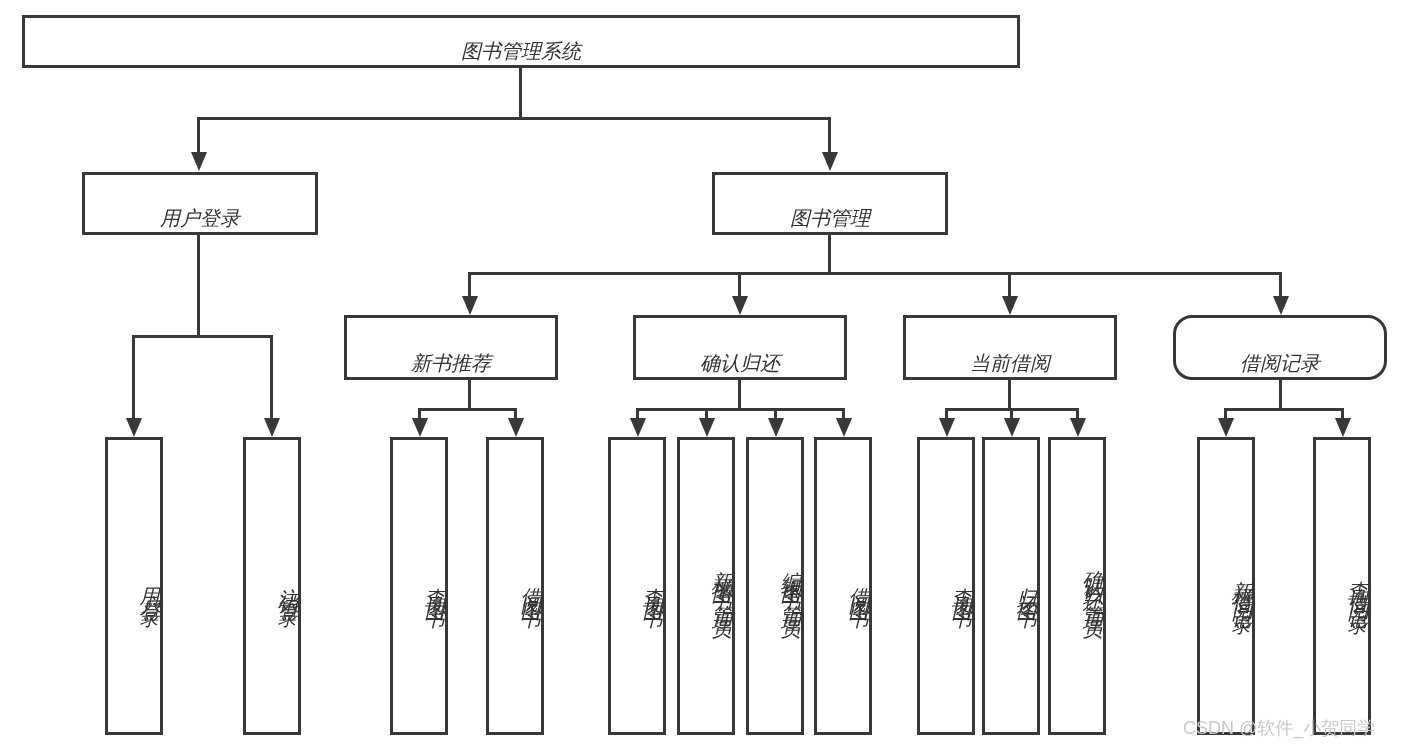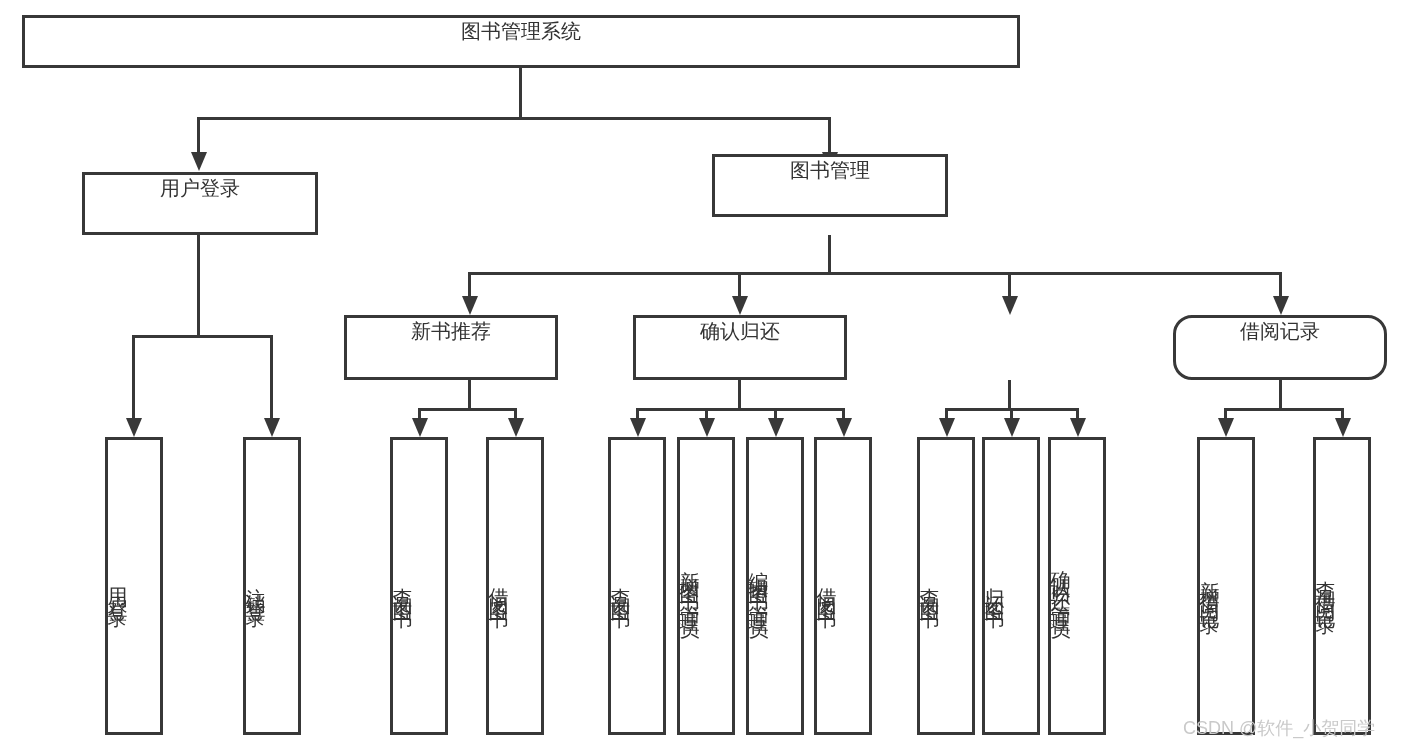--- a/index.html
+++ b/index.html
@@ -20,24 +20,25 @@
     height: 747px;
     background: var(--page-bg);
     overflow: hidden;
   }
   .box {
     position: absolute;
     background: var(--box-bg);
     border: 3px solid var(--line);
     color: var(--text);
     display: flex;
-    align-items: flex-start;
+    align-items: flex-end;
     justify-content: center;
     font-size: 20px;
     z-index: 2;
+    font-style: italic;
   }
   .vbox {
     writing-mode: vertical-lr;
     text-orientation: mixed;
     letter-spacing: 7px;
     font-size: 20px;
     line-height: 1.0;
     width: 58px;
     top: 437px;
     height: 298px;
@@ -88,41 +89,44 @@
   </div>
 
   <div class="line v" style="left:519px; top:68px; height:50px;"></div>
   <div class="line h" style="left:197px; top:117px; width:634px;"></div>
   <div class="drop" style="left:197px; top:117px; height:35px;"></div>
   <div class="drop" style="left:828px; top:117px; height:35px;"></div>
 
   <div class="box" style="left:82px; top:172px; width:236px; height:63px;">
     <span>用户登录</span>
   </div>
-  <div class="box" style="left:712px; top:154px; width:236px; height:63px;">
+  <div class="box" style="left:712px; top:172px; width:236px; height:63px;">
     <span>图书管理</span>
   </div>
 
   <div class="line v" style="left:197px; top:235px; height:102px;"></div>
   <div class="line h" style="left:132px; top:335px; width:141px;"></div>
   <div class="drop" style="left:132px; top:335px; height:83px;"></div>
   <div class="drop" style="left:270px; top:335px; height:83px;"></div>
 
   <div class="line v" style="left:828px; top:235px; height:40px;"></div>
   <div class="line h" style="left:468px; top:272px; width:814px;"></div>
   <div class="drop" style="left:468px; top:272px; height:24px;"></div>
   <div class="drop" style="left:738px; top:272px; height:24px;"></div>
   <div class="drop" style="left:1008px; top:272px; height:24px;"></div>
   <div class="drop" style="left:1279px; top:272px; height:24px;"></div>
 
   <div class="box" style="left:344px; top:315px; width:214px; height:65px;">
     <span>新书推荐</span>
   </div>
   <div class="box" style="left:633px; top:315px; width:214px; height:65px;">
     <span>确认归还</span>
+  </div>
+  <div class="box" style="left:903px; top:315px; width:214px; height:65px;">
+    <span>当前借阅</span>
   </div>
   <div class="box" style="left:1173px; top:315px; width:214px; height:65px;border-radius:19px;">
     <span>借阅记录</span>
   </div>
 
   <div class="line v" style="left:468px; top:380px; height:30px;"></div>
   <div class="line h" style="left:418px; top:408px; width:99px;"></div>
   <div class="drop" style="left:418px; top:408px; height:10px;"></div>
   <div class="drop" style="left:514px; top:408px; height:10px;"></div>
 

